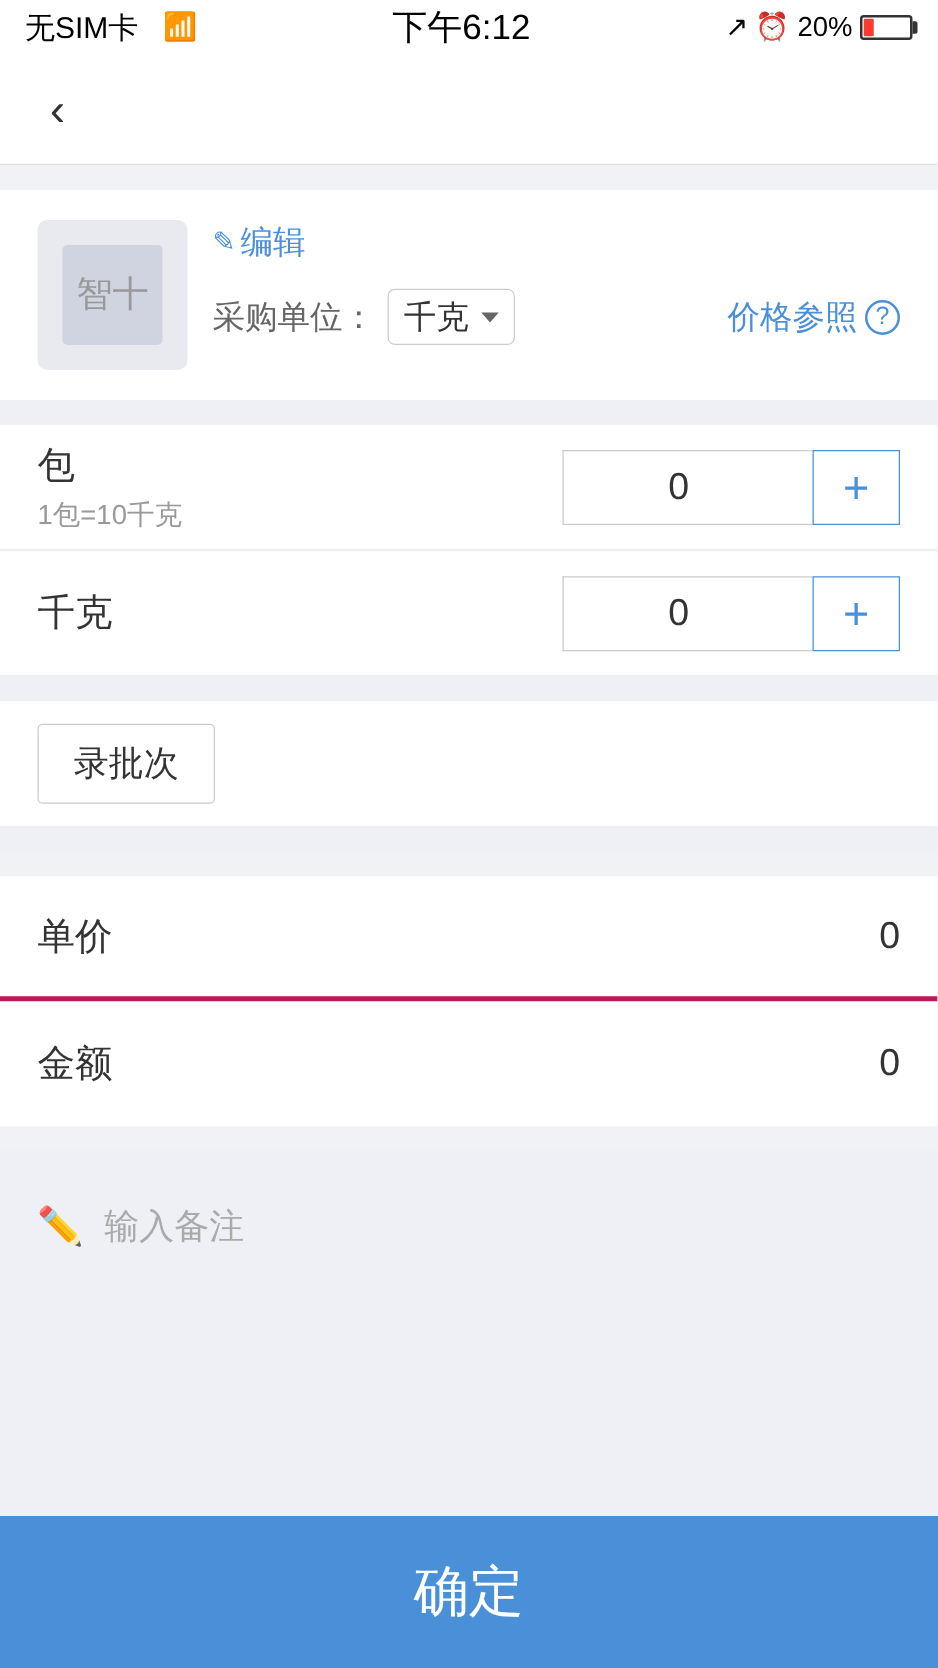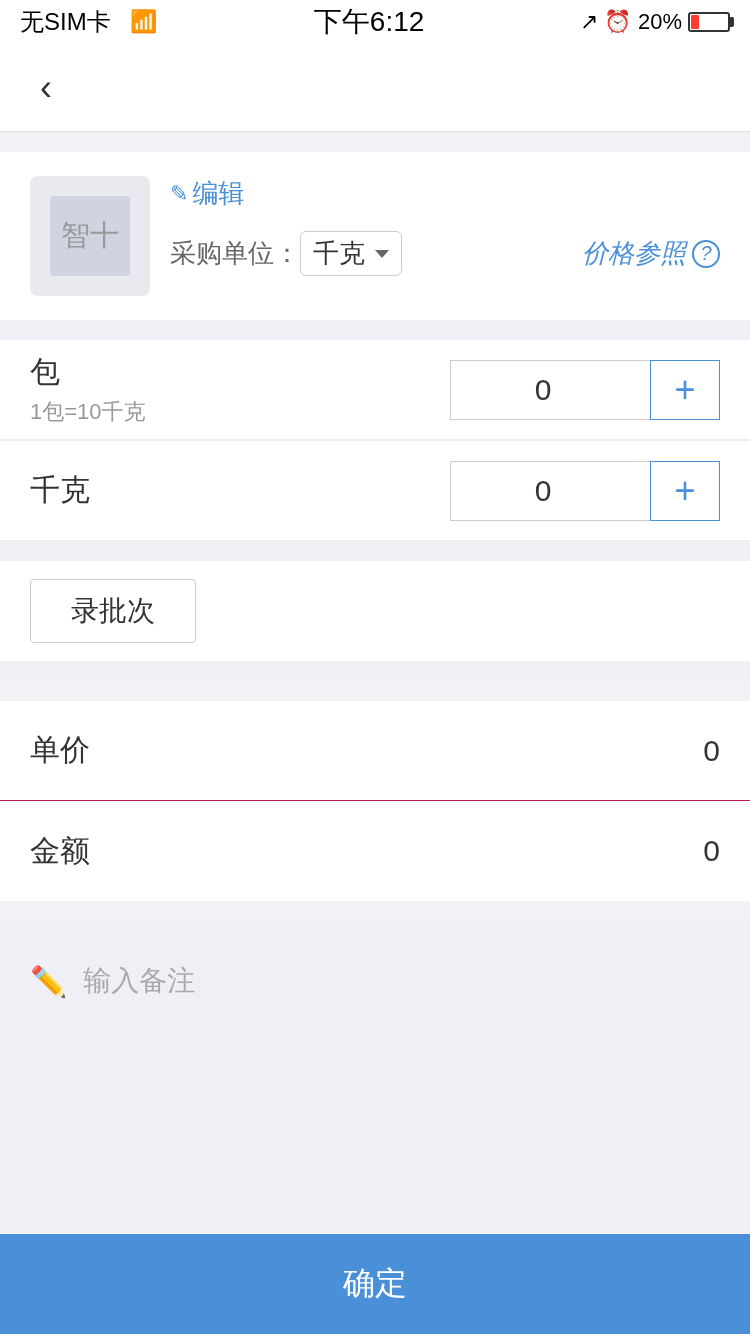--- a/index.html
+++ b/index.html
@@ -143,21 +143,20 @@
       cursor: pointer;
       gap: 6px;
     }
     .price-ref {
       font-size: 26px;
       color: #4a90d9;
       display: flex;
       align-items: center;
       gap: 6px;
       cursor: pointer;
-      font-style: italic;
     }
 
     
     .section-divider {
       height: 20px;
       background: #eef0f5;
     }
 
     
     .input-section {
@@ -227,40 +226,40 @@
     .summary-text {
       font-size: 30px;
       color: #333;
     }
     .summary-highlight {
       color: #333;
       font-weight: 500;
     }
     .batch-btn {
       border: 1px solid #ccc;
-      padding: 12px 40px;
+      padding: 12px 28px;
       font-size: 28px;
       color: #333;
       background: #fff;
       cursor: pointer;
       border-radius: 4px;
     }
 
     
     .info-section {
       background: #fff;
       margin-top: 20px;
     }
     .info-row {
       display: flex;
       align-items: center;
       justify-content: space-between;
       padding: 0 30px;
       height: 100px;
-      border-bottom: 1px solid #be185d;
+      border-bottom: 4px solid #be185d;
     }
     .info-row:last-child { border-bottom: none; }
     .info-label {
       font-size: 30px;
       color: #333;
     }
     .info-value {
       font-size: 30px;
       color: #333;
     }
@@ -290,24 +289,24 @@
       background: #eef0f5;
       min-height: 300px;
     }
 
     
     .confirm-btn {
       position: fixed;
       bottom: 0;
       left: 0;
       width: 750px;
-      height: 100px;
+      height: 121px;
       background: #4a90d9;
       color: #fff;
-      font-size: 32px;
+      font-size: 44px;
       border: none;
       cursor: pointer;
       display: flex;
       align-items: center;
       justify-content: center;
     }
 
     .chevron-down {
       display: inline-block;
       width: 0;
@@ -354,21 +353,21 @@
     </div>
   </div>
   <div class="product-info">
     <div class="product-name-row">
       <span class="edit-btn">
         <span class="edit-icon">✎</span>
         <span>编辑</span>
       </span>
     </div>
     <div class="product-unit-row">
-      <div style="display:flex;align-items:center;">
+      <div style="display:flex;align-items:center;gap:10px;">
         <span class="unit-label">采购单位：</span>
         <span class="unit-select">
           <span>千克</span>
           <span class="chevron-down"></span>
         </span>
       </div>
       <span class="price-ref">
         <span>价格参照</span>
         <span style="width:28px;height:28px;border:2px solid #4a90d9;border-radius:50%;display:inline-flex;align-items:center;justify-content:center;font-size:20px;color:#4a90d9;">?</span>
       </span>

